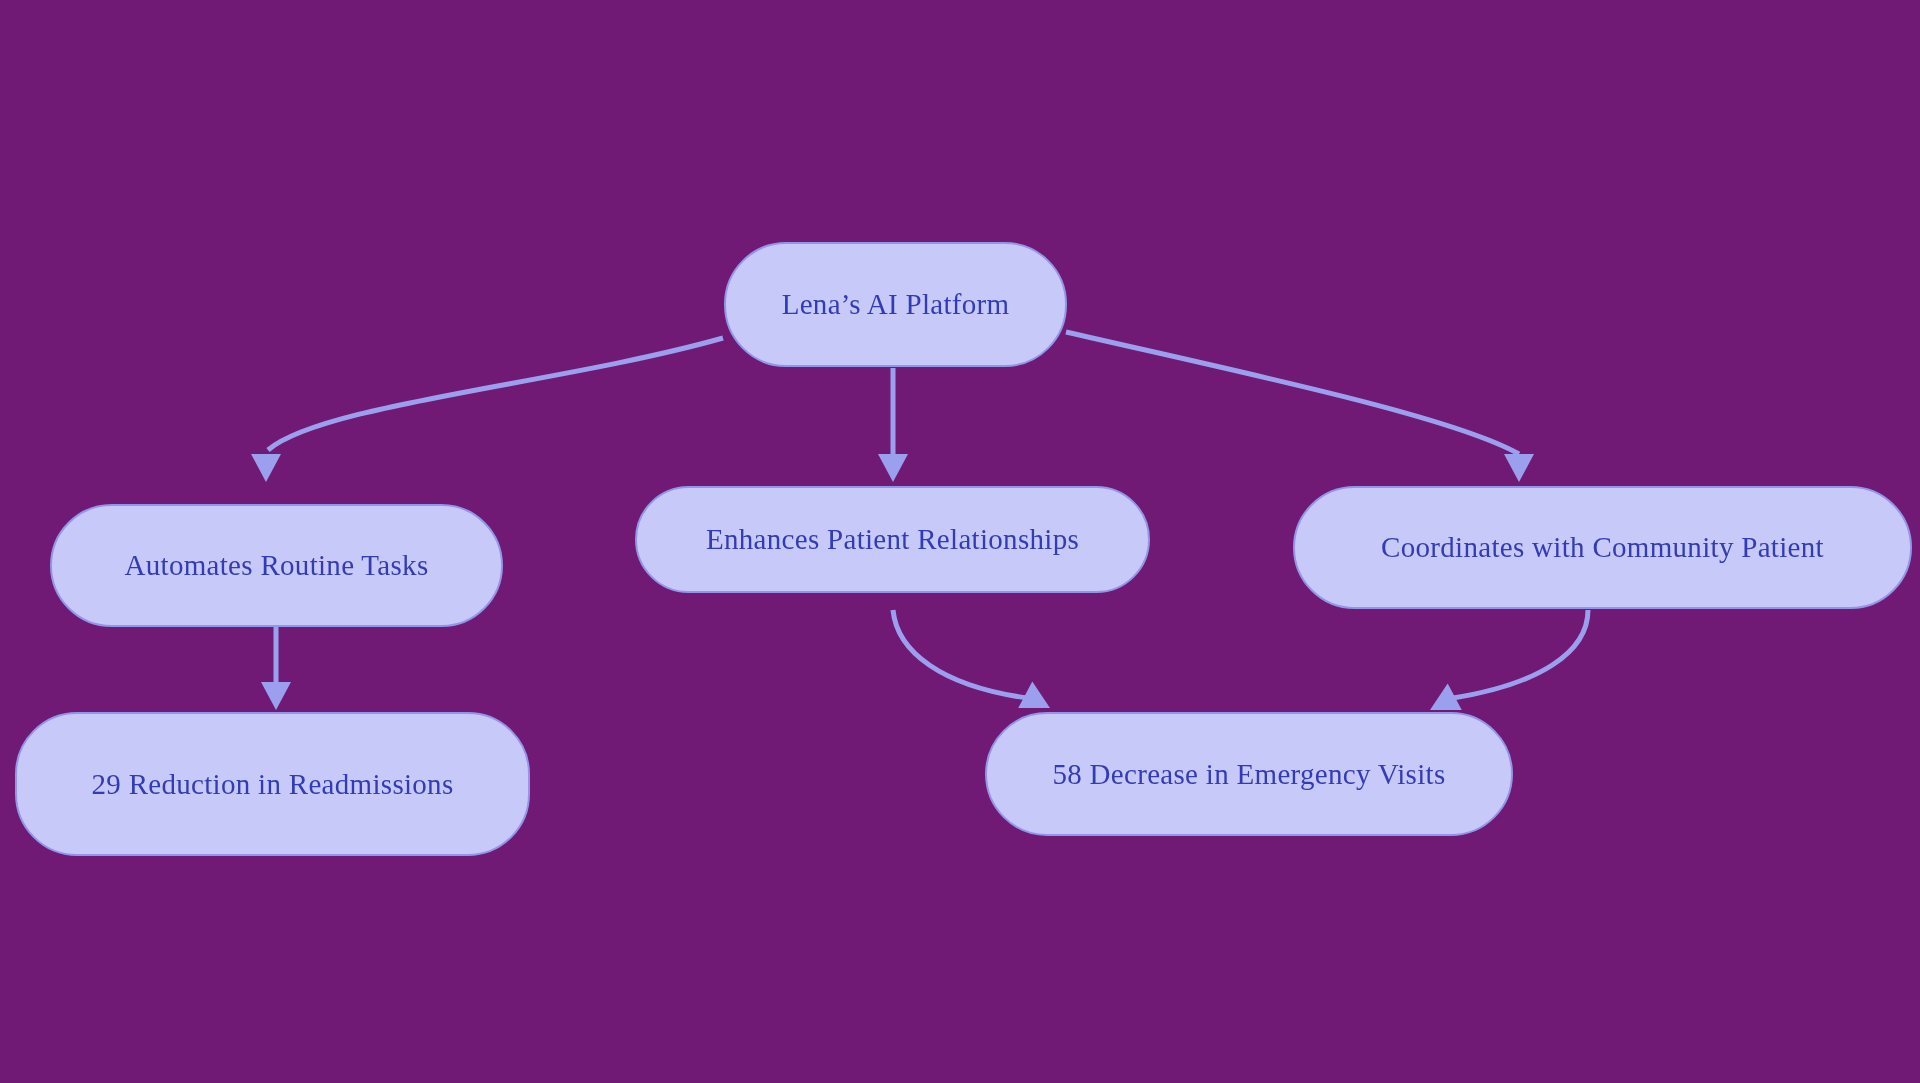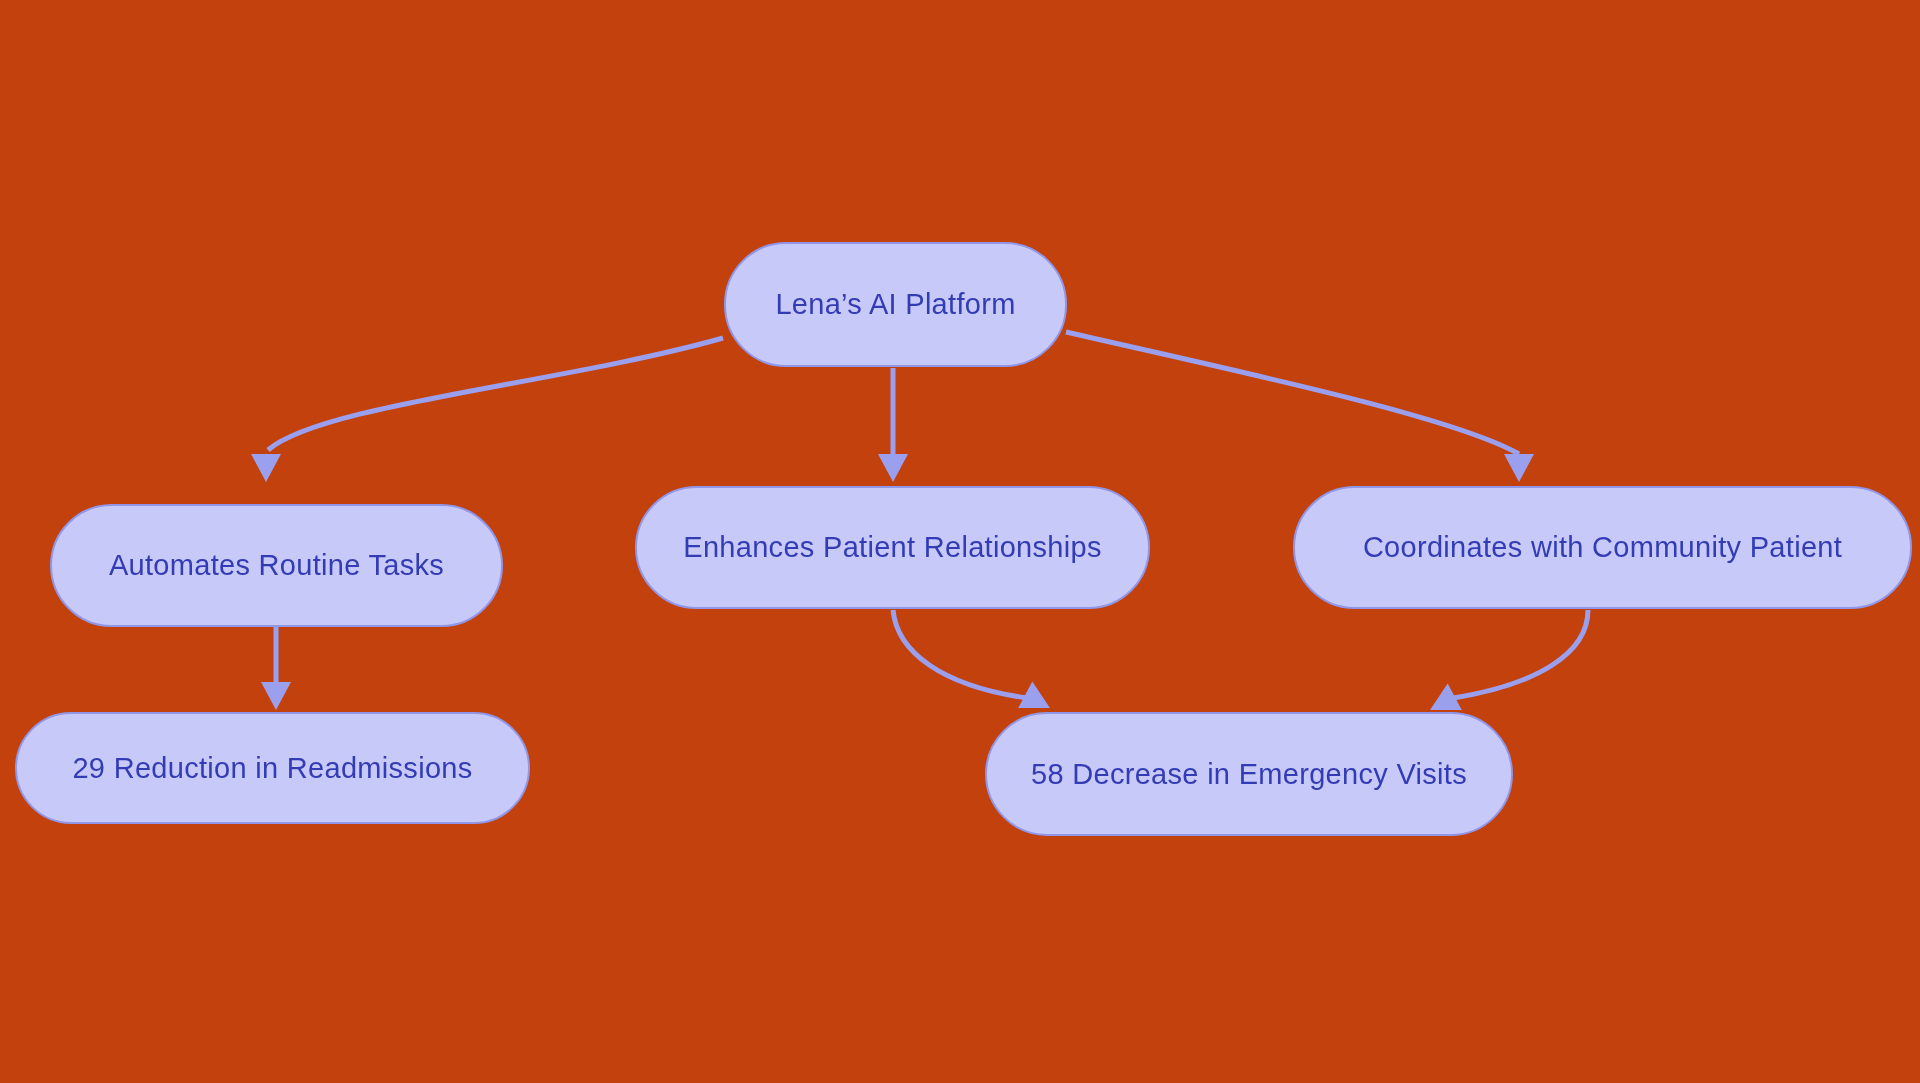--- a/index.html
+++ b/index.html
@@ -4,23 +4,23 @@
 <style>
   html, body {
     margin: 0;
     padding: 0;
     background: #ffffff;
   }
   .canvas {
     position: relative;
     width: 1920px;
     height: 1083px;
-    background: #c2410c;
+    background: #701a75;
     overflow: hidden;
-    font-family: Liberation Sans, sans-serif;
+    font-family: Liberation Serif, serif;
   }
   .edges {
     position: absolute;
     left: 0;
     top: 0;
     width: 1920px;
     height: 1083px;
     pointer-events: none;
   }
   .edge-line {
@@ -42,23 +42,23 @@
     border-radius: 62px;
     box-sizing: border-box;
     color: #343cb5;
     font-size: 29px;
     letter-spacing: 0.3px;
     text-align: center;
     white-space: nowrap;
   }
   .node--platform     { left: 724px;  top: 242px; width: 343px; height: 125px; }
   .node--automates    { left: 50px;   top: 504px; width: 453px; height: 123px; }
-  .node--enhances     { left: 635px;  top: 486px; width: 515px; height: 123px; }
+  .node--enhances     { left: 635px;  top: 486px; width: 515px; height: 107px; }
   .node--coordinates  { left: 1293px; top: 486px; width: 619px; height: 123px; }
-  .node--readmissions { left: 15px;   top: 712px; width: 515px; height: 112px; }
+  .node--readmissions { left: 15px;   top: 712px; width: 515px; height: 144px; }
   .node--emergency    { left: 985px;  top: 712px; width: 528px; height: 124px; }
 </style>
 </head>
 <body>
 
 <div class="canvas">
 
   <svg class="edges" viewBox="0 0 1920 1083" aria-hidden="true">
     <g>
       <path class="edge-line" d="M 723 338 C 560 384 322 404 268 450"></path>

